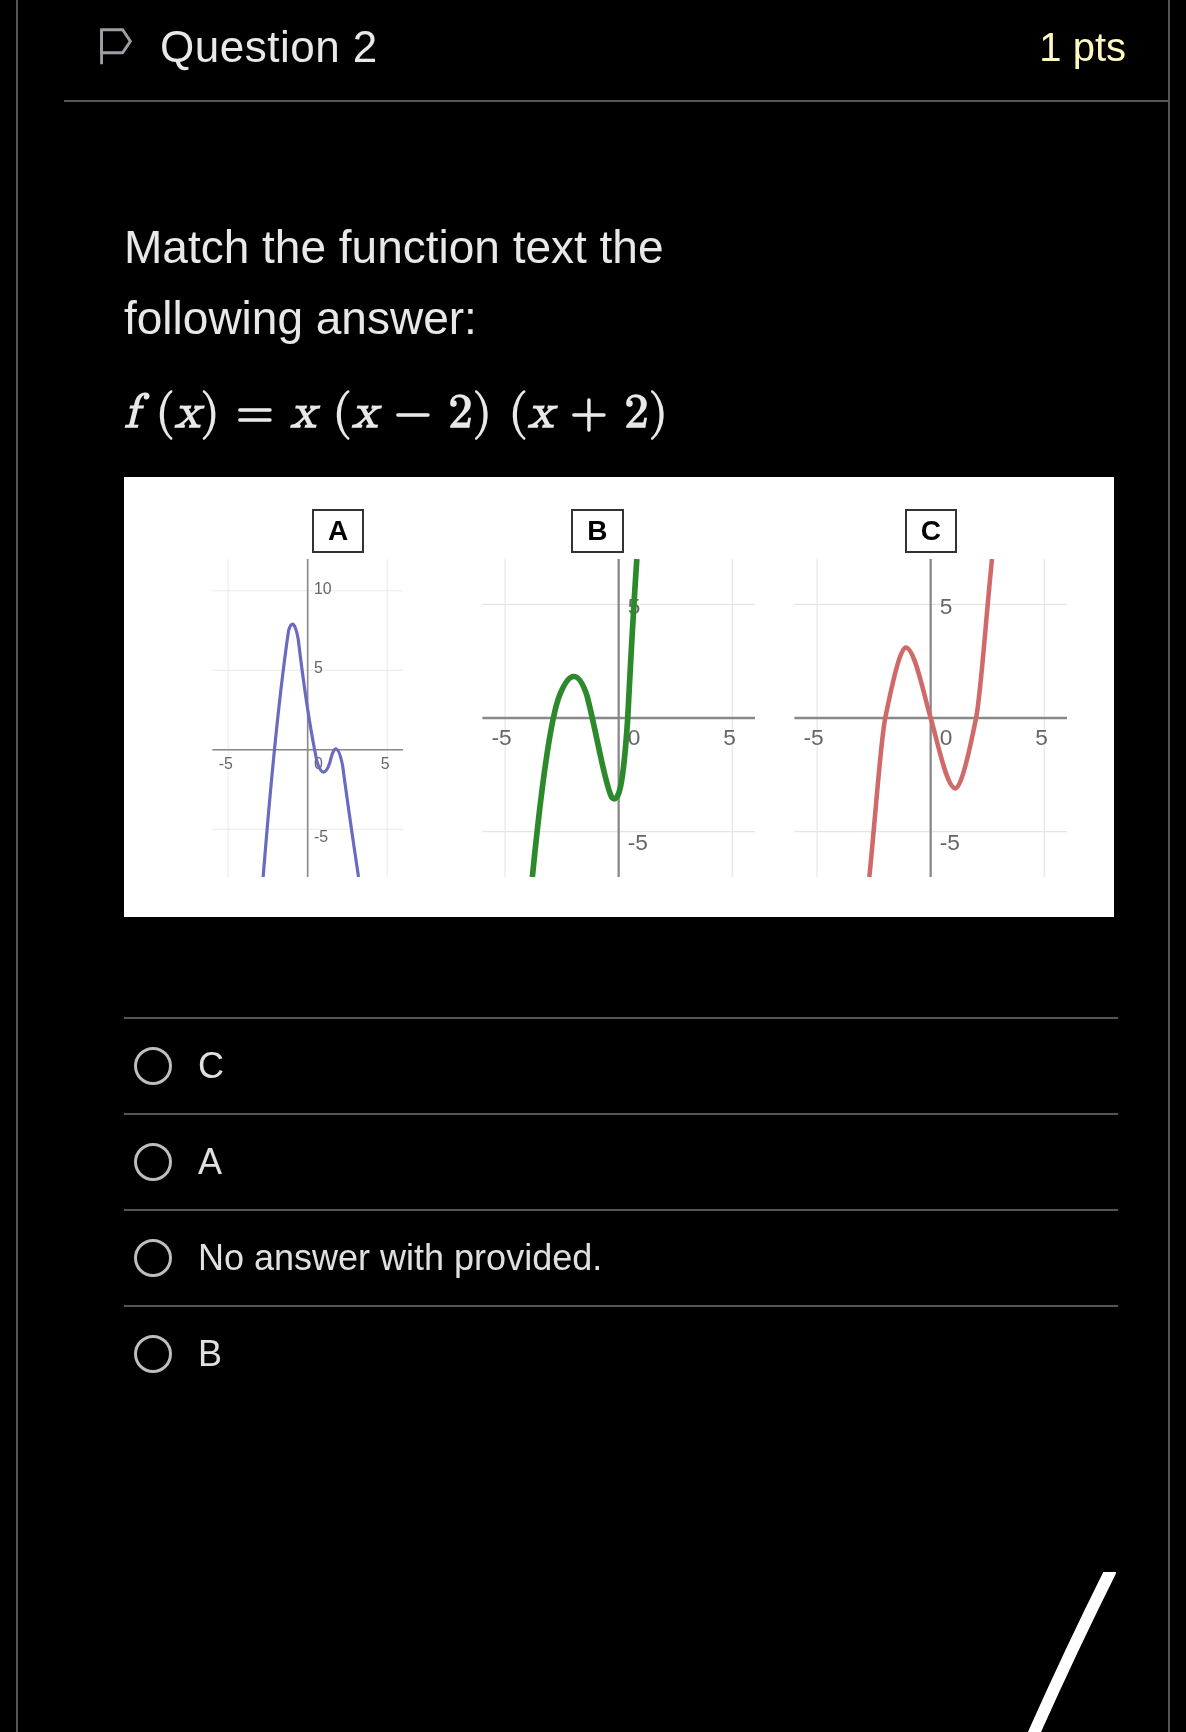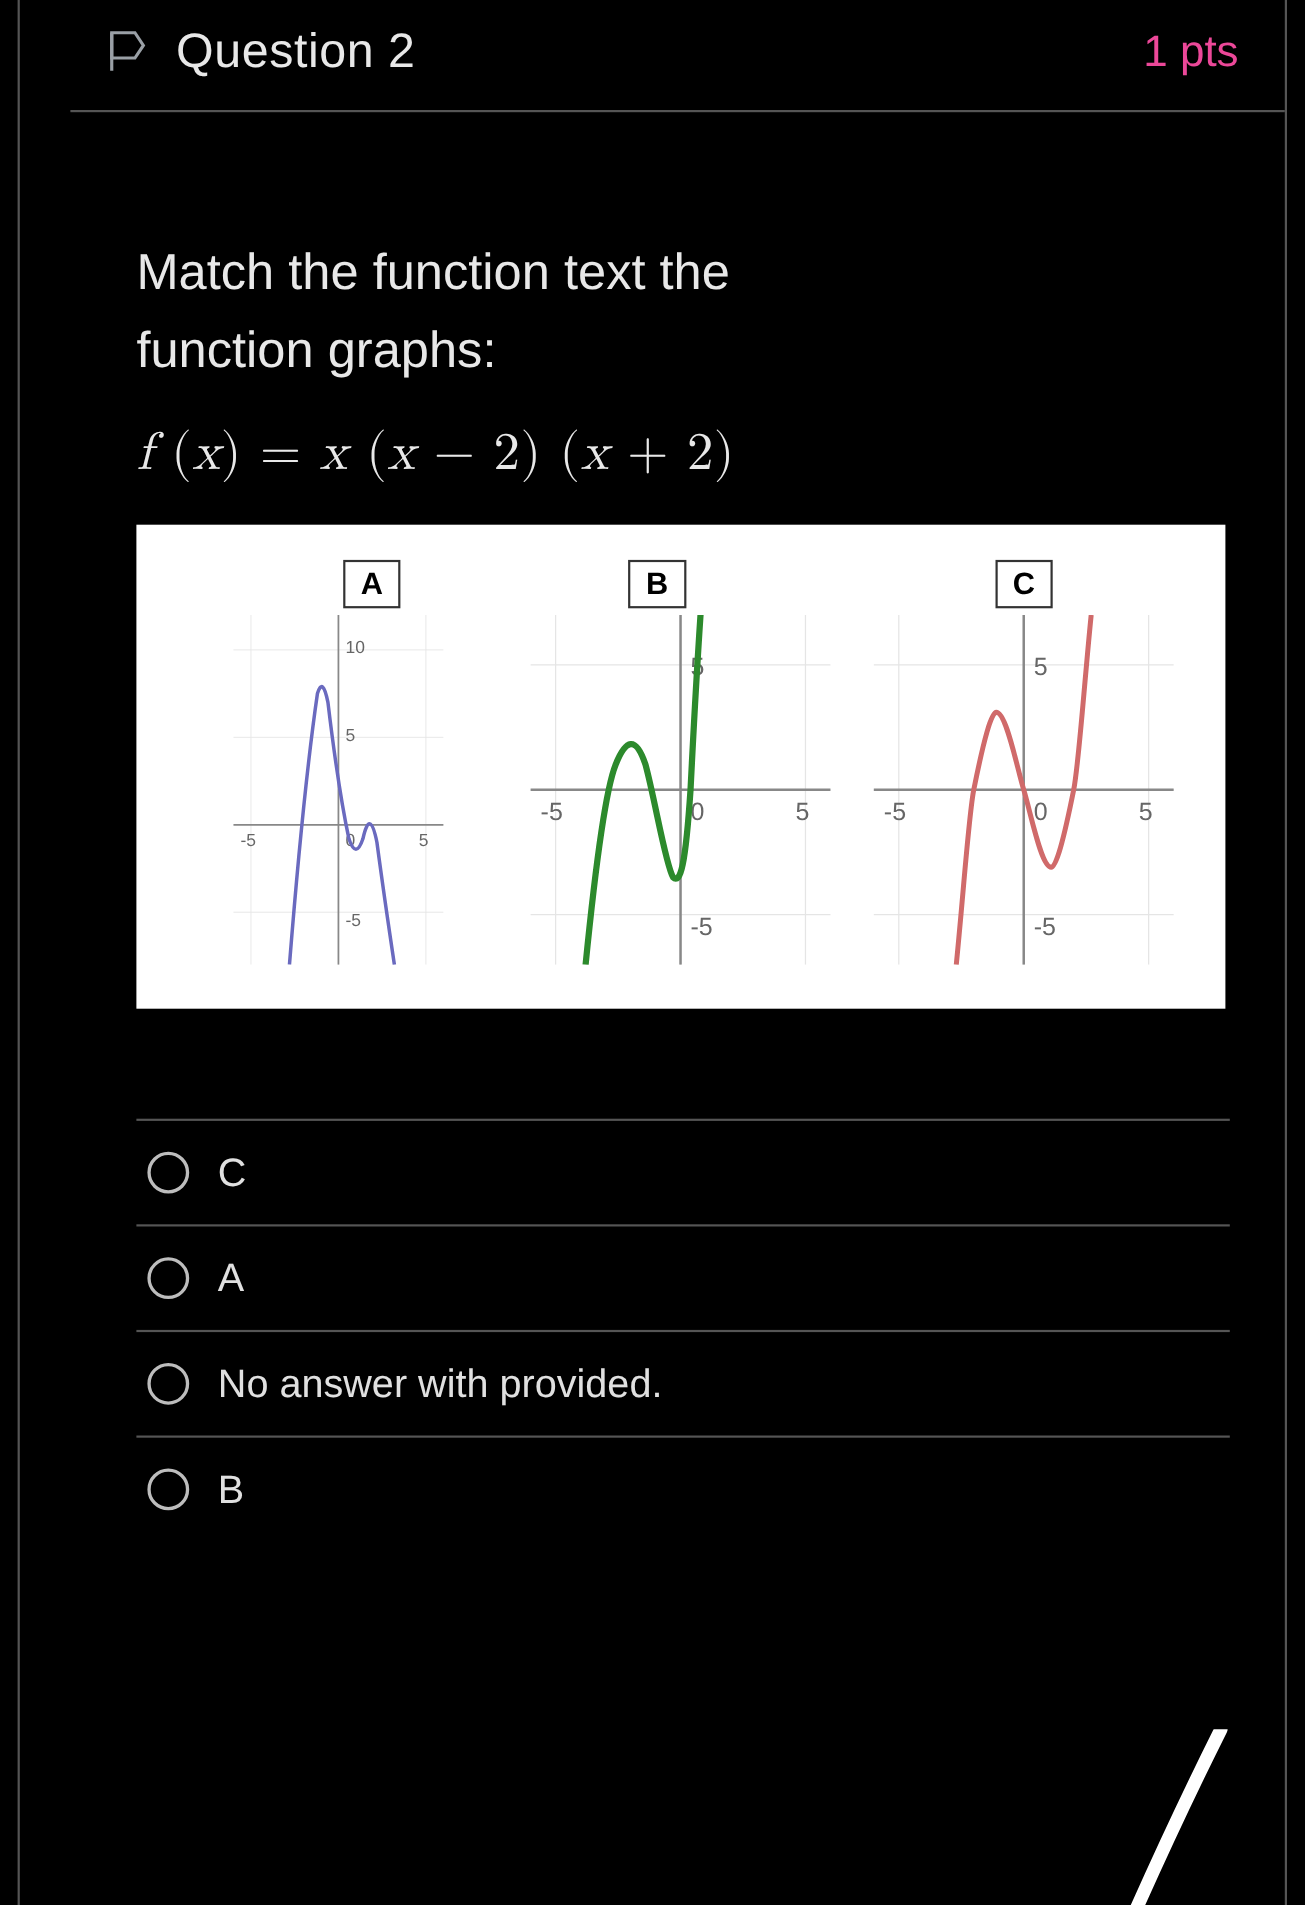--- a/index.html
+++ b/index.html
@@ -24,24 +24,24 @@
     .qheader {
       display: flex;
       align-items: center;
       justify-content: space-between;
       border-bottom: 2px solid #555;
       padding: 22px 42px 28px 28px;
     }
     .qheader-left { display: flex; align-items: center; gap: 22px; }
     .flag-icon svg { width: 46px; height: 46px; display: block; }
     .qtitle { font-size: 44px; font-weight: 300; letter-spacing: .5px; }
-    .qpts { font-size: 40px; font-weight: 300; color: #ec4899; }
+    .qpts { font-size: 40px; font-weight: 300; color: #fef9c3; }
     .qbody { padding: 110px 50px 0 60px; }
     .prompt { font-size: 46px; font-weight: 300; line-height: 1.55; margin-bottom: 28px; }
-    .formula { font-family: "Cambria Math", "Latin Modern Math", Georgia, serif; font-size: 48px; font-weight: 400; letter-spacing: .5px; }
+    .formula { font-family: "Cambria Math", "Latin Modern Math", Georgia, serif; font-size: 48px; font-weight: 700; letter-spacing: .5px; }
     .formula .it { font-style: italic; }
     .graph-panel {
       background: #fff;
       width: 990px;
       height: 440px;
       margin: 36px 0 0 0;
       position: relative;
       color: #000;
     }
     .graph-row { position: absolute; left: 28px; right: 28px; top: 82px; bottom: 40px; display: flex; gap: 0; }
@@ -96,21 +96,21 @@
         </svg>
       </span>
       <span class="qtitle">Question 2</span>
     </div>
     <span class="qpts">1 pts</span>
   </div>
 
   <div class="qbody">
     <div class="prompt">
       <span>Match the function text the</span><br>
-      <span>function graphs:</span>
+      <span>following answer:</span>
     </div>
     <div class="formula" title="f (x) = x (x − 2) (x + 2)">
       <span class="it">f</span>&nbsp;(<span class="it">x</span>) = <span class="it">x</span>&nbsp;(<span class="it">x</span> − 2)&nbsp;(<span class="it">x</span> + 2)
     </div>
 
     <div class="graph-panel">
       <div class="graph-row">
 
         <div class="graph-box">
           <div class="graph-label la">A</div>

